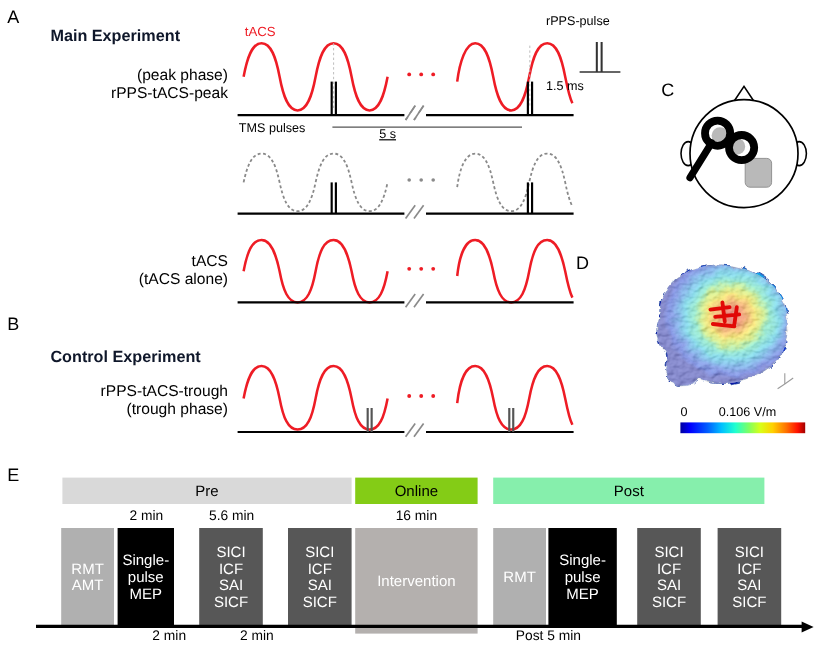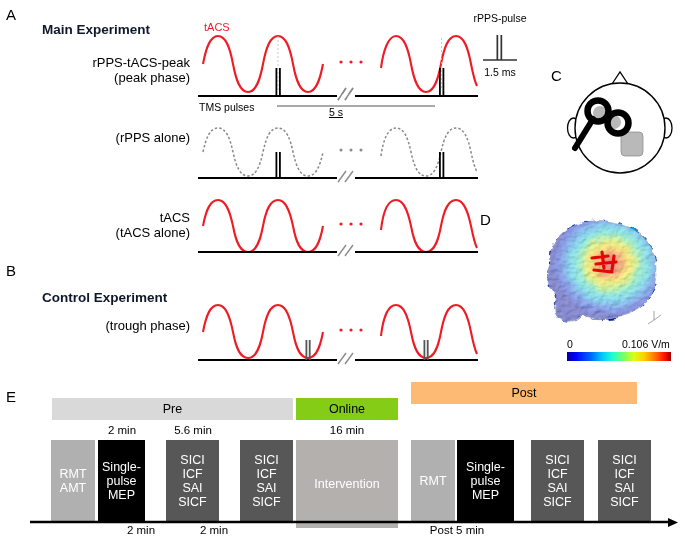--- a/index.html
+++ b/index.html
@@ -8,21 +8,21 @@
     font-family:"Liberation Sans","DejaVu Sans",sans-serif;
     color:#000000;
     -webkit-font-smoothing:antialiased;
   }
   .abs{position:absolute;}
   .panel-letter{font-size:15px;font-weight:400;color:#000;}
   .bold-head{font-size:13.5px;font-weight:bold;color:#0f172a;}
   .cond-label{font-size:13px;line-height:15px;text-align:right;color:#000;}
   .tiny{font-size:10.5px;color:#000;}
   .red-lbl{font-size:11px;color:#ee1c25;}
-  .ctr{text-align:center;}
+  .ctr{}
   svg{display:block;overflow:visible;}
   .tl-box{
     position:absolute;display:flex;align-items:center;justify-content:center;
     color:#ffffff;font-size:12.5px;line-height:14px;text-align:center;
     box-sizing:border-box;
   }
   .hdr-box{
     position:absolute;display:flex;align-items:center;justify-content:center;
     color:#000;font-size:12.5px;box-sizing:border-box;
   }
@@ -37,22 +37,22 @@
 </style>
 </head>
 <body>
 
 <div class="abs panel-letter" style="left:6px;top:6px;">A</div>
 <div class="abs bold-head" style="left:42px;top:22px;">Main Experiment</div>
 
 <div class="abs red-lbl" style="left:204px;top:21px;">tACS</div>
 
 <div class="abs cond-label" style="left:40px;top:55px;width:150px;">
+  <div>(peak phase)</div>
   <div>rPPS-tACS-peak</div>
-  <div>(peak phase)</div>
 </div>
 
 <div class="abs" style="left:198px;top:28px;">
 <svg width="280" height="72" viewBox="0 0 280 72">
 
   <path d="M5,36 C8,20 12,8 20,8 C28,8 32,20 35,36 C38,52 42,64 50,64 C58,64 62,52 65,36
            C68,20 72,8 80,8 C88,8 92,20 95,36 C98,52 102,64 110,64 C118,64 122,52 125,36" fill="none" stroke="#ee1c25" stroke-width="2.1"></path>
 
   <circle cx="143" cy="34" r="1.6" fill="#ee1c25"></circle>
   <circle cx="153" cy="34" r="1.6" fill="#ee1c25"></circle>
@@ -92,21 +92,20 @@
 <div class="abs" style="left:478px;top:30px;">
   <svg width="44" height="34" viewBox="0 0 44 34">
     <line x1="5" y1="30" x2="39" y2="30" stroke="#333" stroke-width="1.4"></line>
     <rect x="18.5" y="5" width="1.7" height="25" fill="#333"></rect>
     <rect x="22.5" y="5" width="1.7" height="25" fill="#333"></rect>
   </svg>
 </div>
 <div class="abs tiny ctr" style="left:455px;top:66px;width:90px;">1.5 ms</div>
 
 <div class="abs cond-label" style="left:40px;top:130px;width:150px;">
-  <div>(rPPS alone)</div>
 </div>
 
 <div class="abs" style="left:198px;top:122px;">
 <svg width="280" height="60" viewBox="0 0 280 60">
   <path d="M5,30 C8,16 12,6 20,6 C28,6 32,16 35,30 C38,44 42,54 50,54 C58,54 62,44 65,30
            C68,16 72,6 80,6 C88,6 92,16 95,30 C98,44 102,54 110,54 C118,54 122,44 125,30" fill="none" stroke="#8a8a8a" stroke-width="1.5" stroke-dasharray="2.5,2"></path>
   <circle cx="143" cy="28" r="1.5" fill="#8a8a8a"></circle>
   <circle cx="153" cy="28" r="1.5" fill="#8a8a8a"></circle>
   <circle cx="163" cy="28" r="1.5" fill="#8a8a8a"></circle>
   <path d="M183,34 C185,18 190,6 198,6 C206,6 210,16 213,30 C216,44 220,54 228,54
@@ -140,20 +139,21 @@
   <rect x="139" y="54" width="18" height="4" fill="#ffffff"></rect>
   <line x1="140" y1="60" x2="148" y2="49" stroke="#8a8a8a" stroke-width="1.4"></line>
   <line x1="147" y1="60" x2="155" y2="49" stroke="#8a8a8a" stroke-width="1.4"></line>
 </svg>
 </div>
 
 <div class="abs panel-letter" style="left:6px;top:262px;">B</div>
 <div class="abs bold-head" style="left:42px;top:290px;">Control Experiment</div>
 
 <div class="abs cond-label" style="left:40px;top:318px;width:150px;">
+  <div>rPPS-tACS-trough</div>
   <div>(trough phase)</div>
 </div>
 
 <div class="abs" style="left:198px;top:300px;">
 <svg width="280" height="64" viewBox="0 0 280 64">
   <path d="M5,32 C8,16 12,5 20,5 C28,5 32,17 35,32 C38,48 42,58 50,58 C58,58 62,48 65,32
            C68,16 72,5 80,5 C88,5 92,17 95,32 C98,48 102,58 110,58 C118,58 122,48 125,32" fill="none" stroke="#ee1c25" stroke-width="2.1"></path>
   <circle cx="143" cy="30" r="1.6" fill="#ee1c25"></circle>
   <circle cx="153" cy="30" r="1.6" fill="#ee1c25"></circle>
   <circle cx="163" cy="30" r="1.6" fill="#ee1c25"></circle>
@@ -241,32 +241,32 @@
 
   <g stroke="#9a9a9a" stroke-width="0.9" fill="none">
     <line x1="124" y1="108" x2="131" y2="103"></line>
     <line x1="124" y1="108" x2="124" y2="99"></line>
     <line x1="124" y1="108" x2="118" y2="112"></line>
   </g>
 </svg>
 </div>
 
 <div class="abs tiny" style="left:567px;top:338px;">0</div>
-<div class="abs tiny" style="left:622px;top:338px;">0.106 V/m</div>
+<div class="abs tiny" style="left:599px;top:338px;">0.106 V/m</div>
 <div class="cbar" style="left:567px;top:352px;width:104px;"></div>
 
 <div class="abs panel-letter" style="left:6px;top:388px;">E</div>
 
 <div class="hdr-box" style="left:52px;top:398px;width:241px;height:22px;background:#d9d9d9;">
   <span>Pre</span>
 </div>
 <div class="hdr-box" style="left:296px;top:398px;width:102px;height:22px;background:#84cc16;">
   <span>Online</span>
 </div>
-<div class="hdr-box" style="left:411px;top:382px;width:226px;height:22px;background:#fdba74;">
+<div class="hdr-box" style="left:411px;top:398px;width:226px;height:22px;background:#86efac;">
   <span>Post</span>
 </div>
 
 <div class="lbl-min" style="left:98px;top:424px;width:48px;">2 min</div>
 <div class="lbl-min" style="left:165px;top:424px;width:56px;">5.6 min</div>
 <div class="lbl-min" style="left:322px;top:424px;width:50px;">16 min</div>
 
 <div class="tl-box" style="left:51px;top:440px;width:44px;height:82px;background:#b0b0b0;">
   <div>
     <div>RMT</div>

